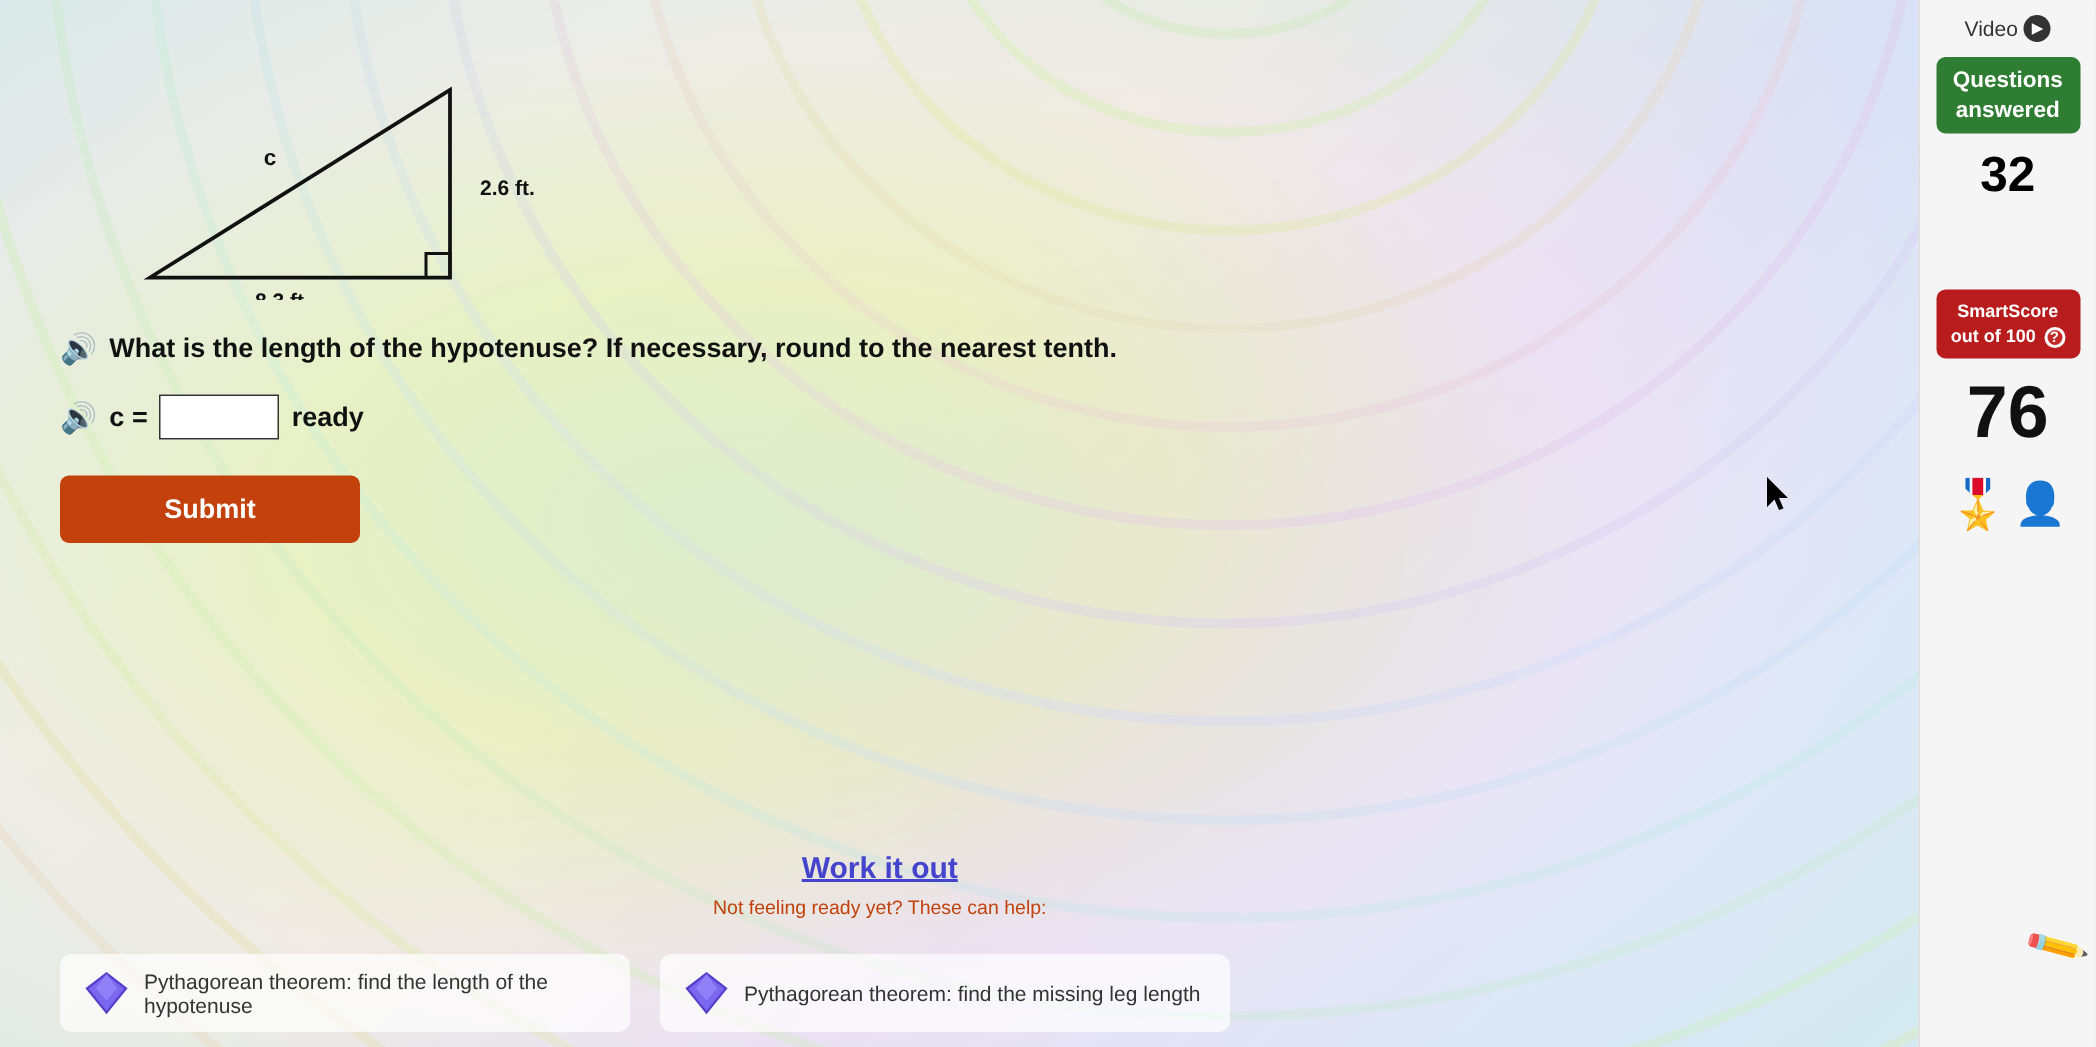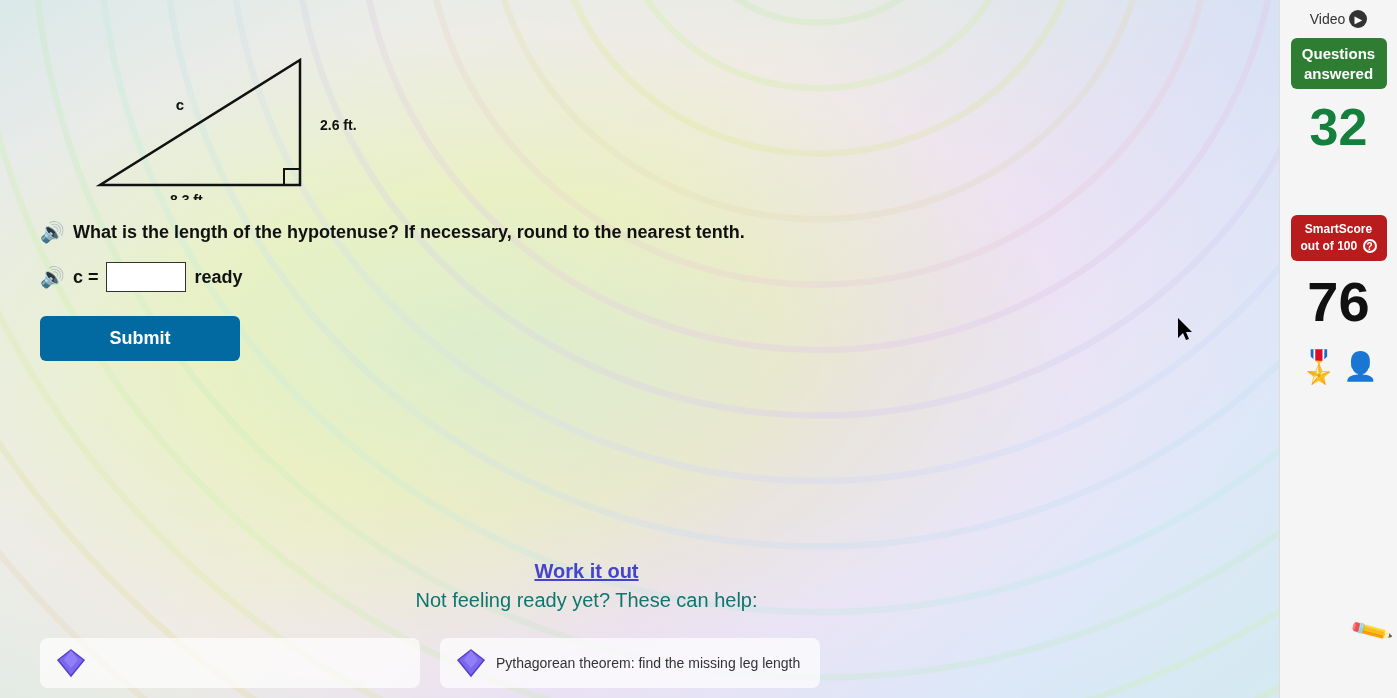--- a/index.html
+++ b/index.html
@@ -75,21 +75,21 @@
     .answer-input {
       width: 80px;
       height: 30px;
       border: 1.5px solid #333;
       background: white;
       font-size: 16px;
       padding: 2px 6px;
     }
 
     .submit-btn {
-      background: #0369a1;
+      background: #c2410c;
       color: white;
       border: none;
       border-radius: 6px;
       padding: 12px 36px;
       font-size: 18px;
       font-weight: bold;
       cursor: pointer;
       width: 200px;
     }
 
@@ -104,22 +104,22 @@
 
     .work-title {
       font-size: 20px;
       font-weight: bold;
       color: #4444cc;
       margin-bottom: 6px;
       text-decoration: underline;
     }
 
     .work-subtitle {
-      font-size: 20px;
-      color: #0f766e;
+      font-size: 13px;
+      color: #c2410c;
       margin-bottom: 16px;
     }
 
     
     .resource-cards {
       position: absolute;
       bottom: 0;
       left: 0;
       right: 120px;
       display: flex;
@@ -181,42 +181,42 @@
       padding: 6px 10px;
       text-align: center;
       font-size: 15px;
       font-weight: bold;
       width: 96px;
       margin-bottom: 8px;
       line-height: 1.3;
     }
 
     .questions-count {
-      font-size: 52px;
-      font-weight: bold;
-      color: #15803d;
+      font-size: 33px;
+      font-weight: bold;
+      color: #000000;
       margin-bottom: 10px;
     }
 
     .smartscore-badge {
       background: #b91c1c;
       color: white;
       border-radius: 6px;
       padding: 6px 10px;
       text-align: center;
       font-size: 12px;
       font-weight: bold;
       width: 96px;
       margin-bottom: 8px;
       line-height: 1.4;
       margin-top: 48px;
     }
 
     .score-number {
-      font-size: 56px;
+      font-size: 49px;
       font-weight: bold;
       color: #111;
       margin-bottom: 14px;
     }
 
     .award-icons {
       display: flex;
       align-items: center;
       gap: 4px;
       margin-bottom: 20px;
@@ -303,20 +303,21 @@
     <div class="work-title">Work it out</div>
     <div class="work-subtitle">Not feeling ready yet? These can help:</div>
   </div>
 
   <div class="resource-cards">
     <div class="resource-card">
       <svg class="diamond-icon" viewBox="0 0 30 30">
         <polygon points="15,2 28,12 15,28 2,12" fill="#7b68ee" stroke="#5540cc" stroke-width="1.5"></polygon>
         <polygon points="15,2 22,12 15,20 8,12" fill="#a090ff" opacity="0.6"></polygon>
       </svg>
+      <span>Pythagorean theorem: find the length of the hypotenuse</span>
     </div>
     <div class="resource-card">
       <svg class="diamond-icon" viewBox="0 0 30 30">
         <polygon points="15,2 28,12 15,28 2,12" fill="#7b68ee" stroke="#5540cc" stroke-width="1.5"></polygon>
         <polygon points="15,2 22,12 15,20 8,12" fill="#a090ff" opacity="0.6"></polygon>
       </svg>
       <span>Pythagorean theorem: find the missing leg length</span>
     </div>
   </div>
 

